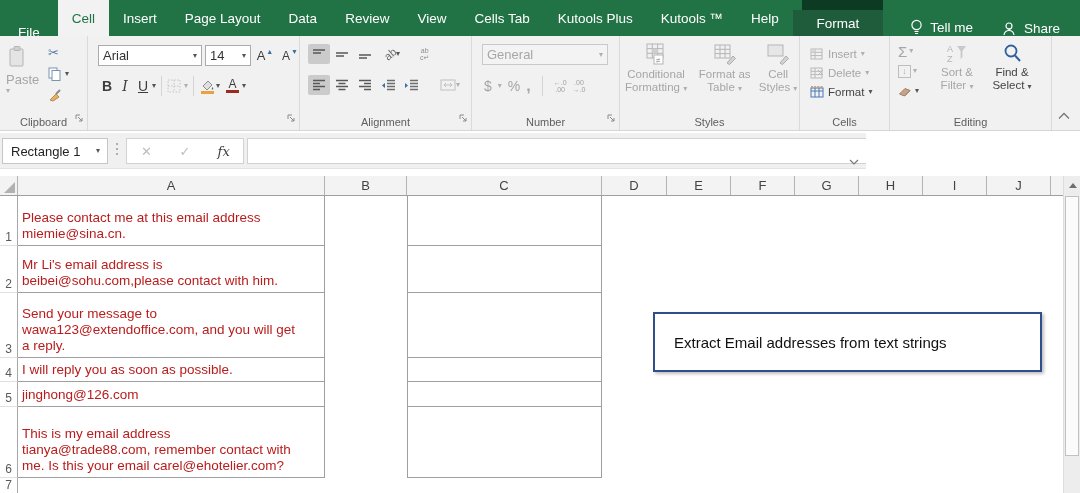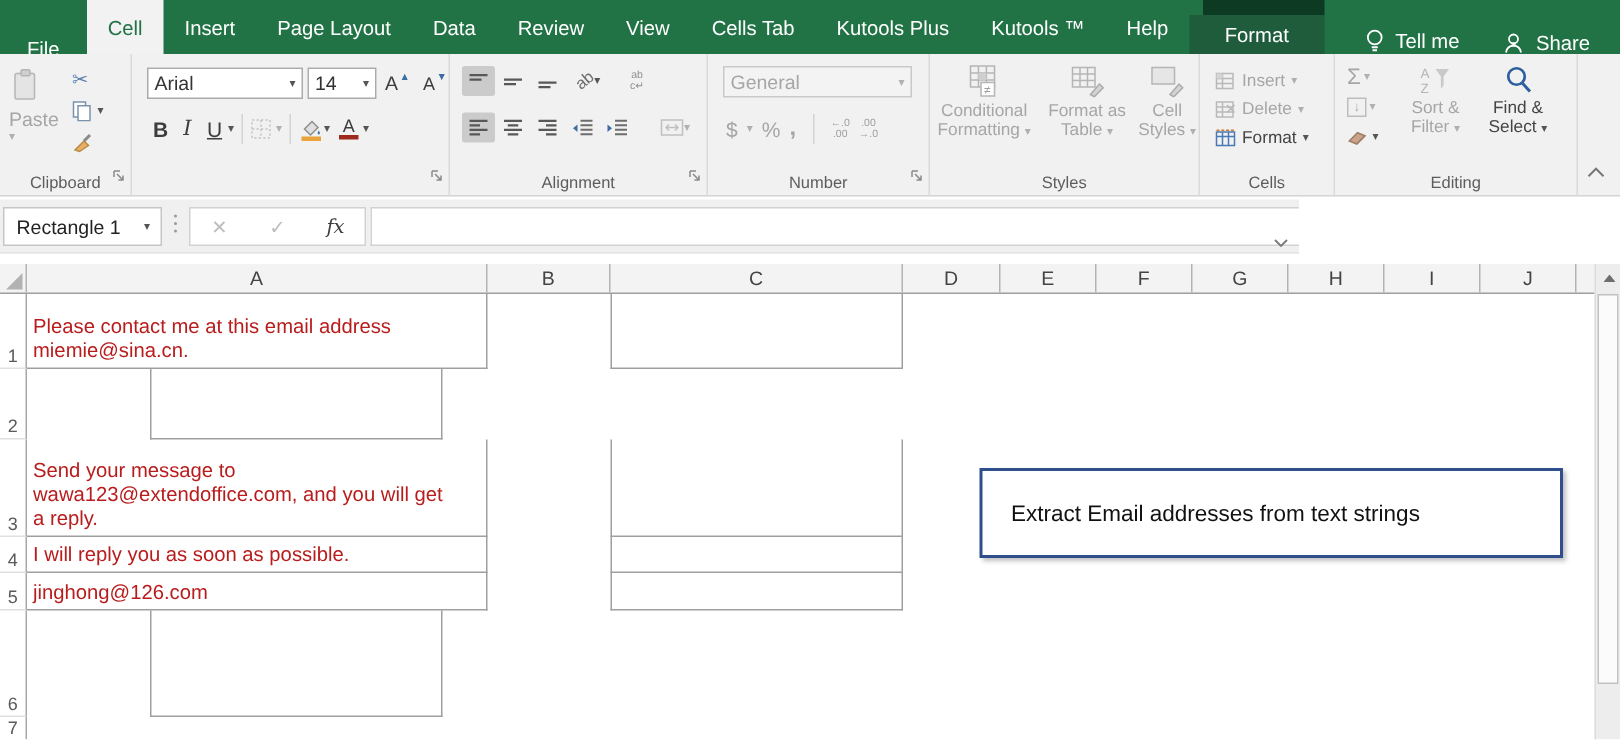--- a/index.html
+++ b/index.html
@@ -472,20 +472,22 @@
 <div class="grid">
   <div class="row" style="height:50px">
     <div class="rh">1</div>
     <div class="ca">Please contact me at this email address
 miemie@sina.cn.</div>
     <div class="cb"></div>
     <div class="cc"></div>
   </div>
   <div class="row" style="height:47px">
     <div class="rh">2</div>
+    <div class="ca">Mr Li's email address is
+beibei@sohu.com,please contact with him.</div>
     <div class="cb"></div>
     <div class="cc"></div>
   </div>
   <div class="row" style="height:65px">
     <div class="rh">3</div>
     <div class="ca">Send your message to
 wawa123@extendoffice.com, and you will get
 a reply.</div>
     <div class="cb"></div>
     <div class="cc"></div>
@@ -497,20 +499,23 @@
     <div class="cc"></div>
   </div>
   <div class="row" style="height:25px">
     <div class="rh">5</div>
     <div class="ca">jinghong@126.com</div>
     <div class="cb"></div>
     <div class="cc"></div>
   </div>
   <div class="row" style="height:71px">
     <div class="rh">6</div>
+    <div class="ca">This is my email address
+tianya@trade88.com, remember contact with
+me. Is this your email carel@ehotelier.com?</div>
     <div class="cb"></div>
     <div class="cc"></div>
   </div>
   <div class="row" style="height:15px">
     <div class="rh last">7</div>
     <div style="width:307px"></div>
   </div>
 </div>
 
 <div class="shape">

